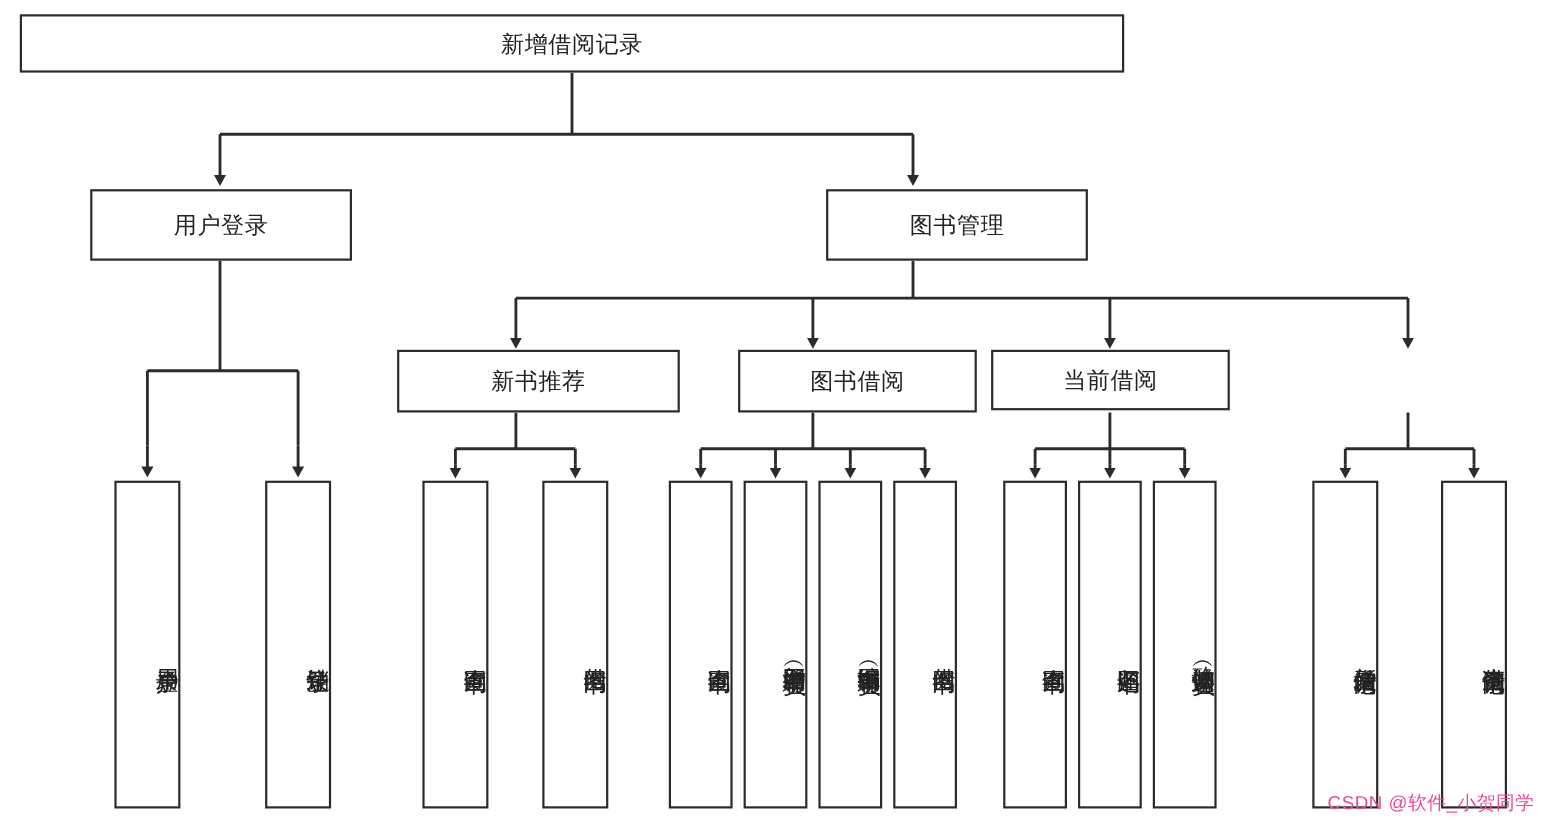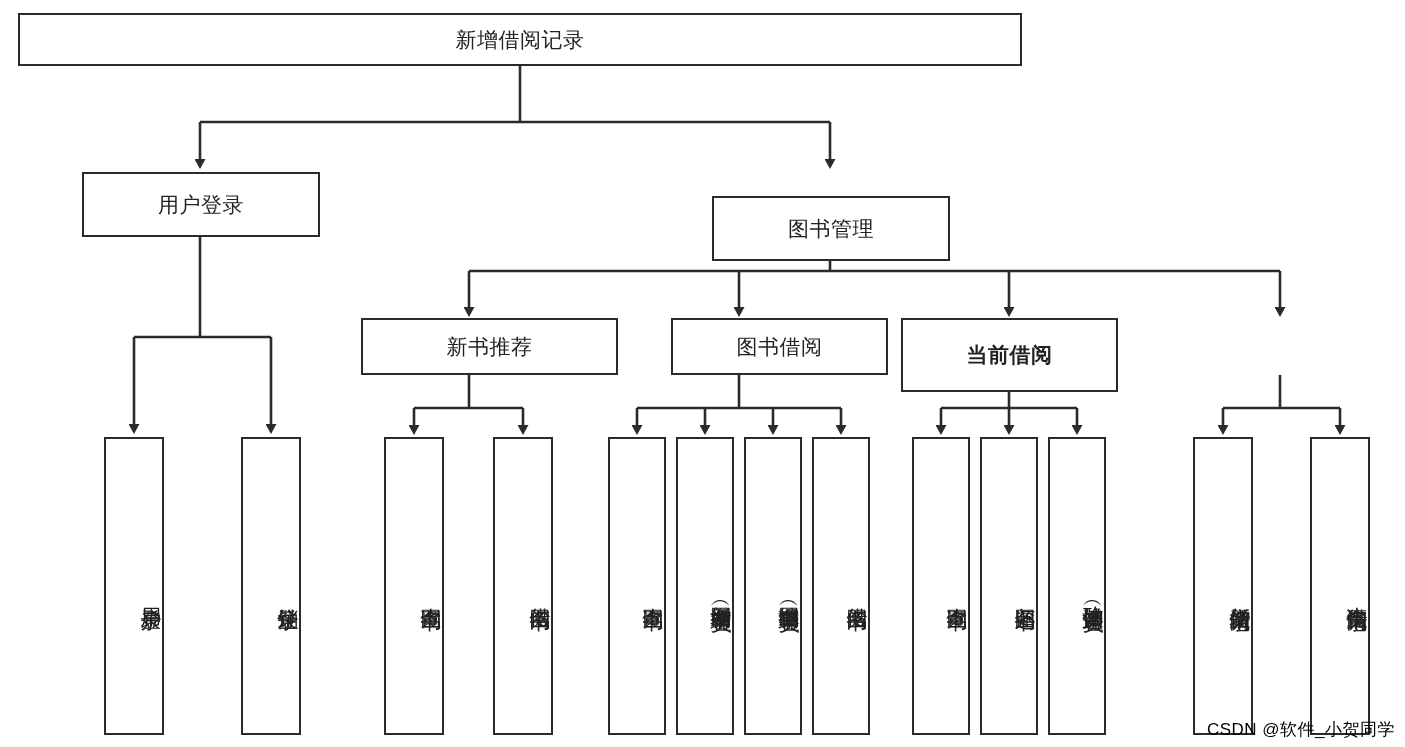--- a/index.html
+++ b/index.html
@@ -52,21 +52,21 @@
   .node.vert .vtext {
     writing-mode: vertical-rl;
     text-orientation: upright;
     display: block;
   }
   .watermark {
     position: absolute;
     right: 10px;
     bottom: 6px;
     font-size: 17px;
-    color: #000000;
+    color: #ec4899;
     white-space: nowrap;
     letter-spacing: 0.5px;
   }
 </style>
 </head>
 <body>
 
 <div id="canvas">
 
   <svg id="wires" viewBox="0 0 1405 747">
@@ -164,31 +164,31 @@
     </g>
   </svg>
 
   <div class="node horiz" style="left:18px; top:13px; width:1004px; height:53px;">
     <span>新增借阅记录</span>
   </div>
 
   <div class="node horiz" style="left:82px; top:172px; width:238px; height:65px;">
     <span>用户登录</span>
   </div>
-  <div class="node horiz" style="left:712px; top:172px; width:238px; height:65px;margin-top:24px;">
+  <div class="node horiz" style="left:751px; top:172px; width:238px; height:65px;">
     <span>图书管理</span>
   </div>
 
   <div class="node horiz" style="left:361px; top:318px; width:257px; height:57px;">
     <span>新书推荐</span>
   </div>
   <div class="node horiz" style="left:631px; top:318px; width:217px; height:57px;margin-left:40px;">
     <span>图书借阅</span>
   </div>
-  <div class="node horiz" style="left:901px; top:318px; width:217px; height:74px;font-weight:bold;">
+  <div class="node horiz" style="left:901px; top:318px; width:217px; height:55px;">
     <span>当前借阅</span>
   </div>
 
   <div class="node vert" style="left:104px; top:437px; width:60px; height:298px;">
     <span class="vtext">用户登录</span>
   </div>
   <div class="node vert" style="left:241px; top:437px; width:60px; height:298px;">
     <span class="vtext">注销登录</span>
   </div>
 

